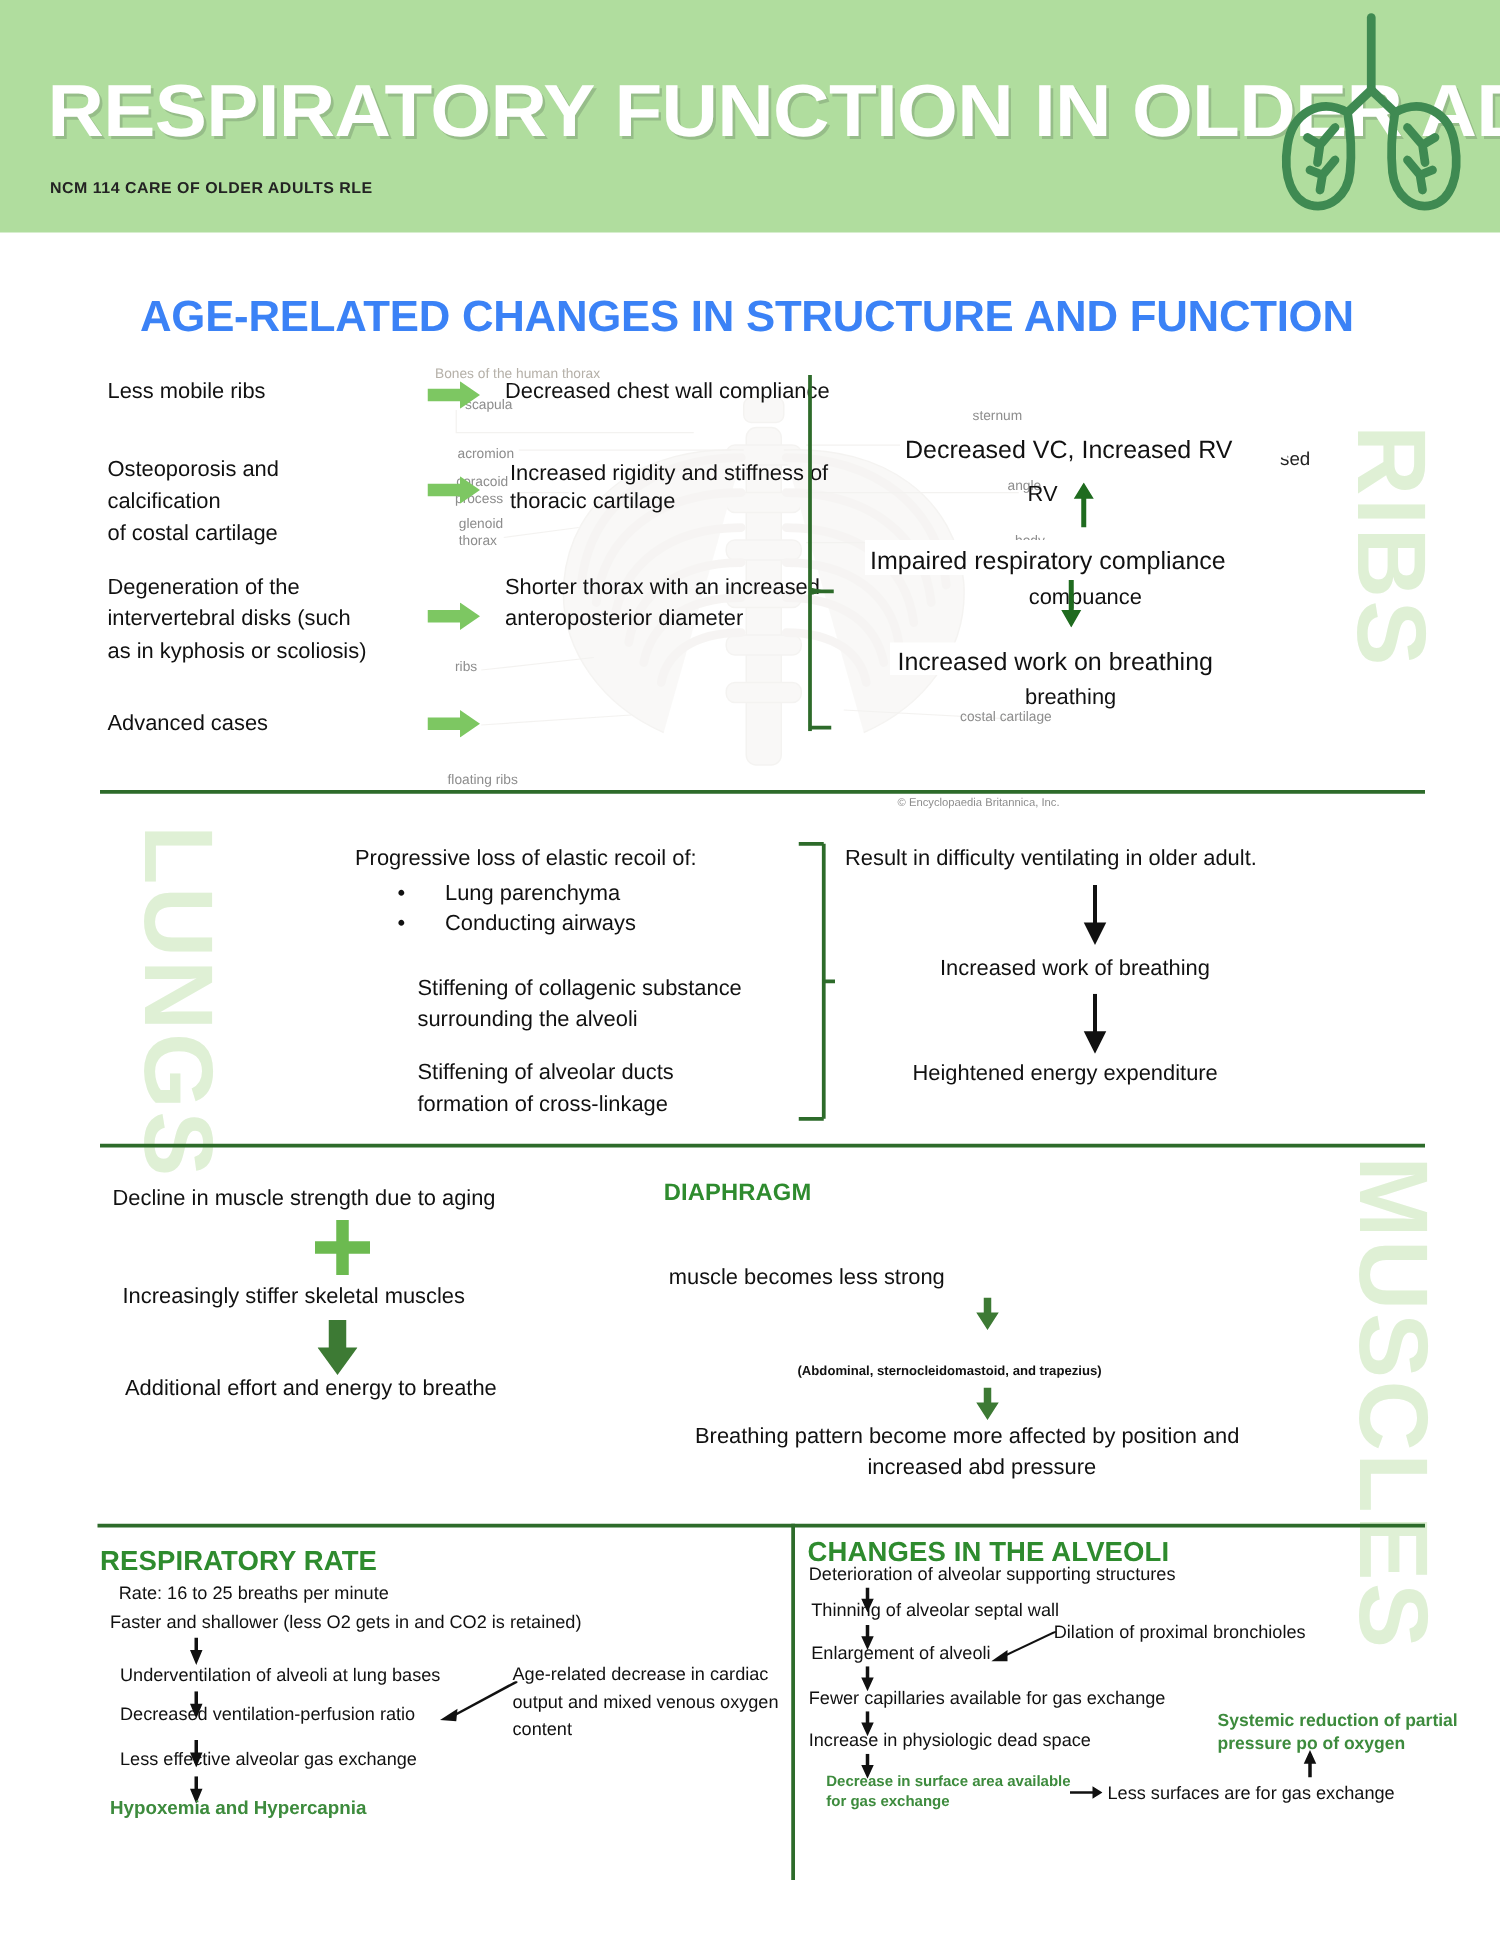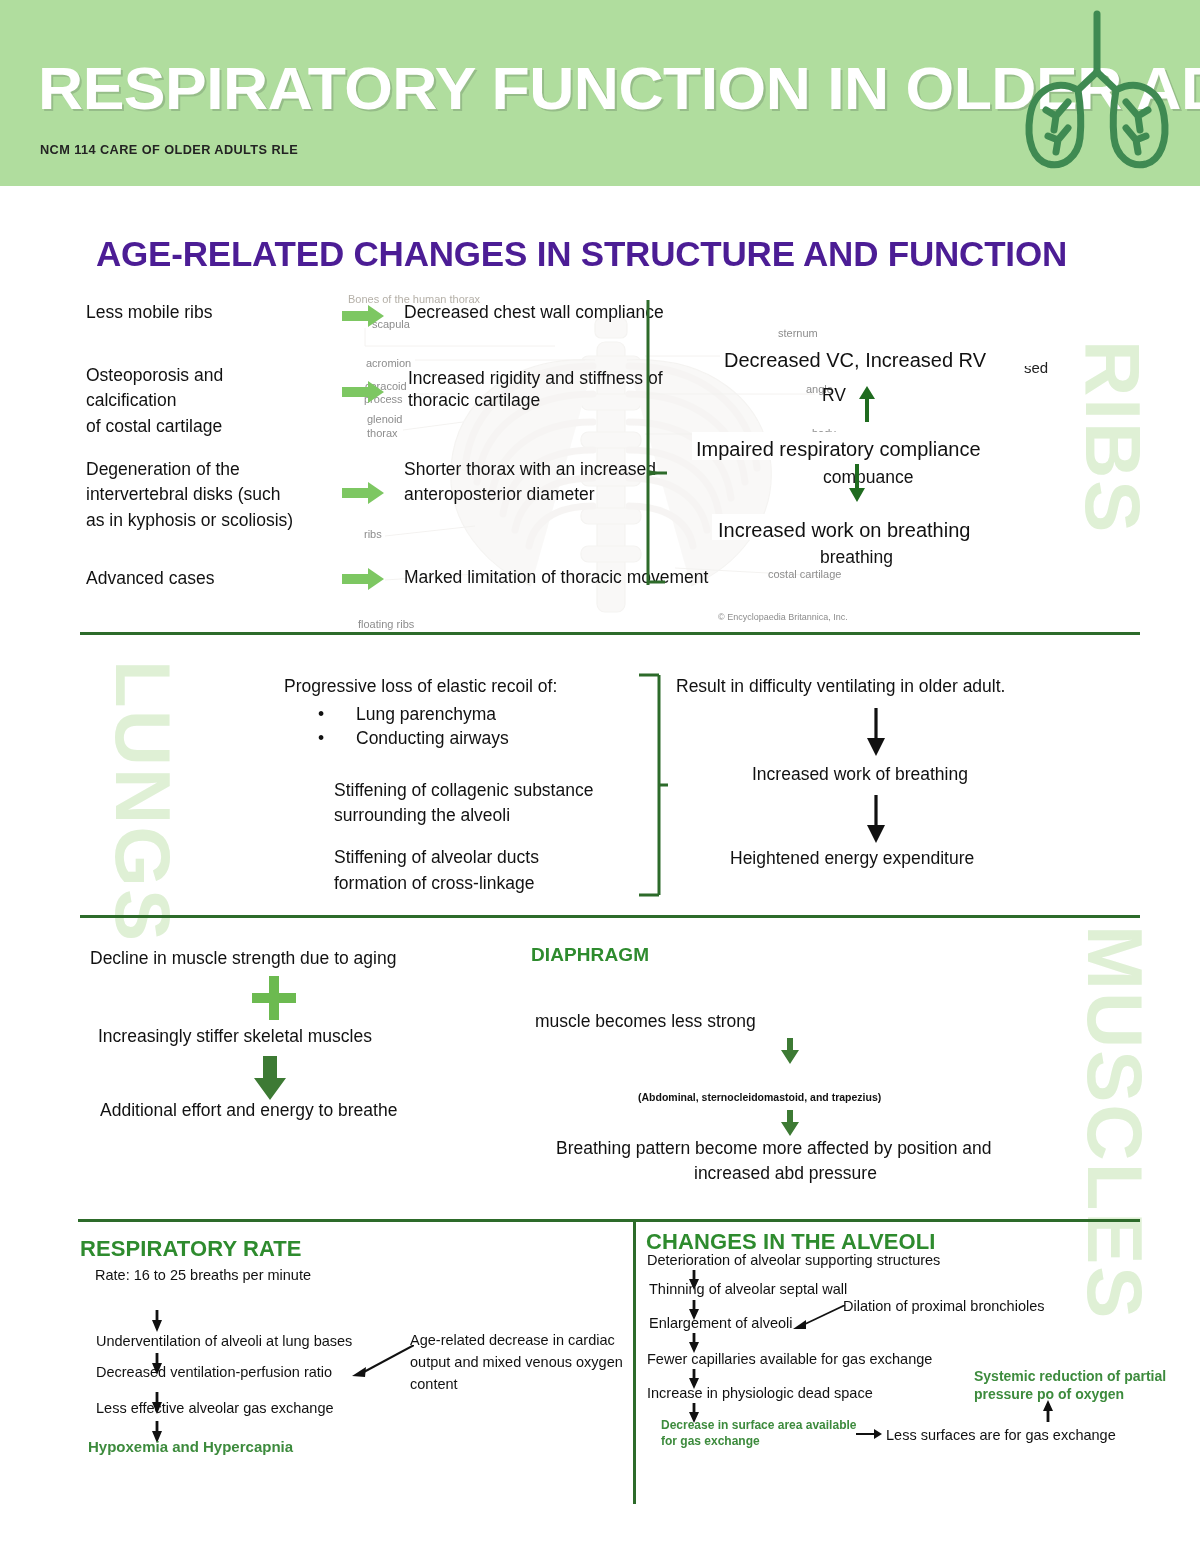--- a/index.html
+++ b/index.html
@@ -29,23 +29,23 @@
   .header-sub {
     position: absolute; left: 40px; top: 143px;
     font-size: 12.5px; font-weight: 700; letter-spacing: .4px;
     color: #232323; white-space: nowrap;
     transform: scaleX(1.02); transform-origin: left center;
   }
   .lung-logo { position: absolute; right: 18px; top: 6px; width: 170px; height: 168px; }
 
   
   .h-main {
-    position: absolute; left: 96px; top: 234px;
+    position: absolute; left: 112px; top: 234px;
     font-size: 35px; font-weight: 700; letter-spacing: -0.2px;
-    color: #4c1d95; white-space: nowrap;
+    color: #3b82f6; white-space: nowrap;
   }
   .sec-title {
     font-size: 19px; font-weight: 700; color: #2e8b2e; letter-spacing: .1px;
   }
 
   
   .watermark {
     position: absolute;
     font-size: 78px; font-weight: 700; color: #dff0d5;
     letter-spacing: 2px; white-space: nowrap;
@@ -159,21 +159,21 @@
   <div class="sk-label" style="left:365px;top:380px;">coracoid</div>
   <div class="sk-label" style="left:364px;top:393px;">process</div>
   <div class="sk-label" style="left:367px;top:413px;">glenoid</div>
   <div class="sk-label" style="left:367px;top:427px;">thorax</div>
   <div class="sk-label" style="left:364px;top:528px;">ribs</div>
   <div class="sk-label" style="left:358px;top:618px;">floating ribs</div>
   <div class="sk-label" style="left:778px;top:327px;">sternum</div>
   <div class="sk-label" style="left:806px;top:383px;">angle</div>
   <div class="sk-label" style="left:812px;top:427px;">body</div>
   <div class="sk-label" style="left:768px;top:568px;">costal cartilage</div>
-  <div class="sk-label" style="left:718px;top:612px;font-size:9px;">© Encyclopaedia Britannica, Inc.</div>
+  <div class="sk-label" style="left:718px;top:637px;font-size:9px;">© Encyclopaedia Britannica, Inc.</div>
 
   <div class="t" style="left:86px;top:300px;">Less mobile ribs</div>
   <div class="t" style="left:86px;top:363px;">Osteoporosis and</div>
   <div class="t" style="left:86px;top:388px;">calcification</div>
   <div class="t" style="left:86px;top:414px;">of costal cartilage</div>
   <div class="t" style="left:86px;top:457px;">Degeneration of the</div>
   <div class="t" style="left:86px;top:482px;">intervertebral disks (such</div>
   <div class="t" style="left:86px;top:508px;">as in kyphosis or scoliosis)</div>
   <div class="t" style="left:86px;top:566px;">Advanced cases</div>
 
@@ -188,21 +188,20 @@
     </svg>
   <svg class="arrow-right-lg" style="left:342px;top:568px;" viewBox="0 0 42 22">
       <path d="M0 6 H26 V0 L42 11 L26 22 V16 H0 Z" fill="#7dc762"></path>
     </svg>
 
   <div class="t" style="left:404px;top:300px;">Decreased chest wall compliance</div>
   <div class="t" style="left:408px;top:366px;">Increased rigidity and stiffness of</div>
   <div class="t" style="left:408px;top:388px;">thoracic cartilage</div>
   <div class="t" style="left:404px;top:457px;">Shorter thorax with an increased</div>
   <div class="t" style="left:404px;top:482px;text-align:right;">anteroposterior diameter</div>
-  <div class="t" style="left:404px;top:565px;">Marked limitation of thoracic movement</div>
 
   <svg class="bracket" style="left:645px;top:300px;width:30px;height:285px;" viewBox="0 0 30 285">
     <path d="M3 0 L3 285 M3 173 L22 173 M3 282 L20 282" fill="none" stroke="#2d6b2a" stroke-width="3"></path>
     <path d="M3 170 L17 173 L3 176 Z" fill="#2d6b2a"></path>
   </svg>
 
   <div class="t" style="left:1024px;top:355px;font-size:15px;color:#222;">sed</div>
   <div class="t" style="left:822px;top:383px;">RV</div>
   <div class="t" style="left:823px;top:465px;">compuance</div>
   <div class="t" style="left:820px;top:545px;">breathing</div>
@@ -275,20 +274,21 @@
       <path d="M10 26 L19 12 H13 V0 H7 V12 H1 Z" fill="#3d7a34"></path>
     </svg>
   <div class="t" style="left:556px;top:1136px;">Breathing pattern become more affected by position and</div>
   <div class="t" style="left:694px;top:1161px;">increased abd pressure</div>
 
   <div class="hr" style="left:78px;top:1219px;width:1062px;"></div>
   <div class="vr" style="left:633px;top:1219px;height:285px;"></div>
 
   <div class="sec-title" style="position:absolute;left:80px;top:1236px;font-size:22px;">RESPIRATORY RATE</div>
   <div class="t small" style="left:95px;top:1265px;">Rate: 16 to 25 breaths per minute</div>
+  <div class="t small" style="left:88px;top:1288px;">Faster and shallower (less O2 gets in and CO2 is retained)</div>
   <svg class="arr-dn" style="left:151px;top:1310px;width:12px;height:22px;" viewBox="0 0 12 22">
       <path d="M6 22 L11 10 H7.4 V0 H4.6 V10 H1 Z" fill="#111"></path>
     </svg>
   <div class="t small" style="left:96px;top:1331px;">Underventilation of alveoli at lung bases</div>
   <svg class="arr-dn" style="left:151px;top:1353px;width:12px;height:22px;" viewBox="0 0 12 22">
       <path d="M6 22 L11 10 H7.4 V0 H4.6 V10 H1 Z" fill="#111"></path>
     </svg>
   <div class="t small" style="left:96px;top:1362px;">Decreased ventilation-perfusion ratio</div>
   <svg class="arr-dn" style="left:151px;top:1392px;width:12px;height:22px;" viewBox="0 0 12 22">
       <path d="M6 22 L11 10 H7.4 V0 H4.6 V10 H1 Z" fill="#111"></path>

